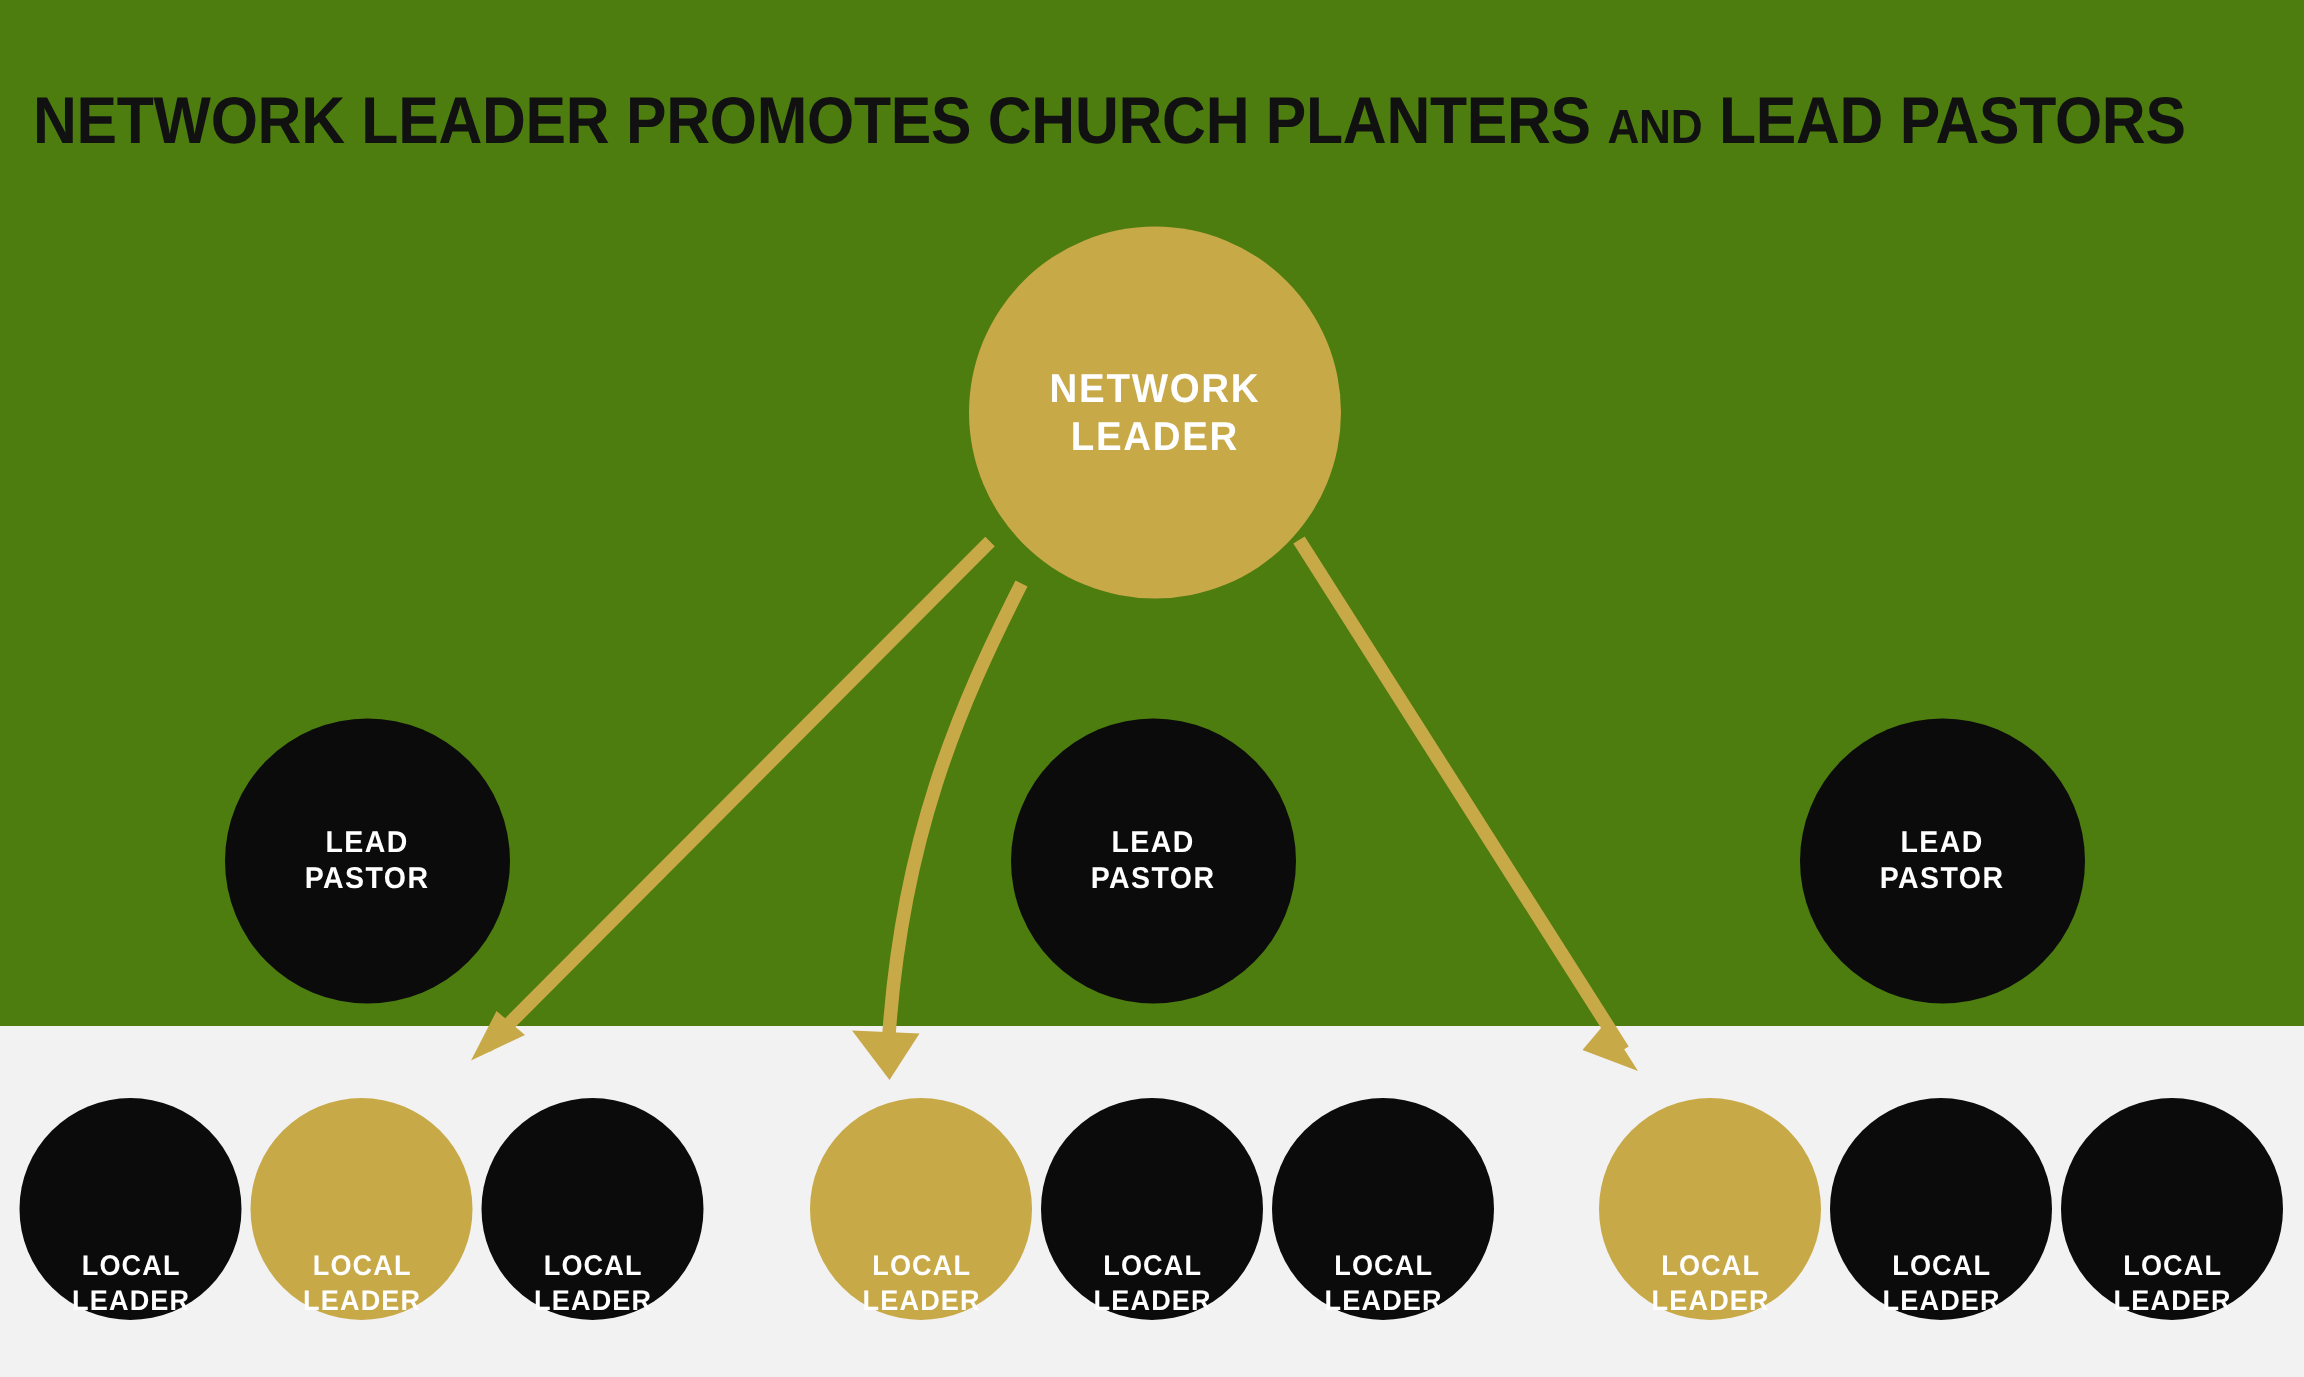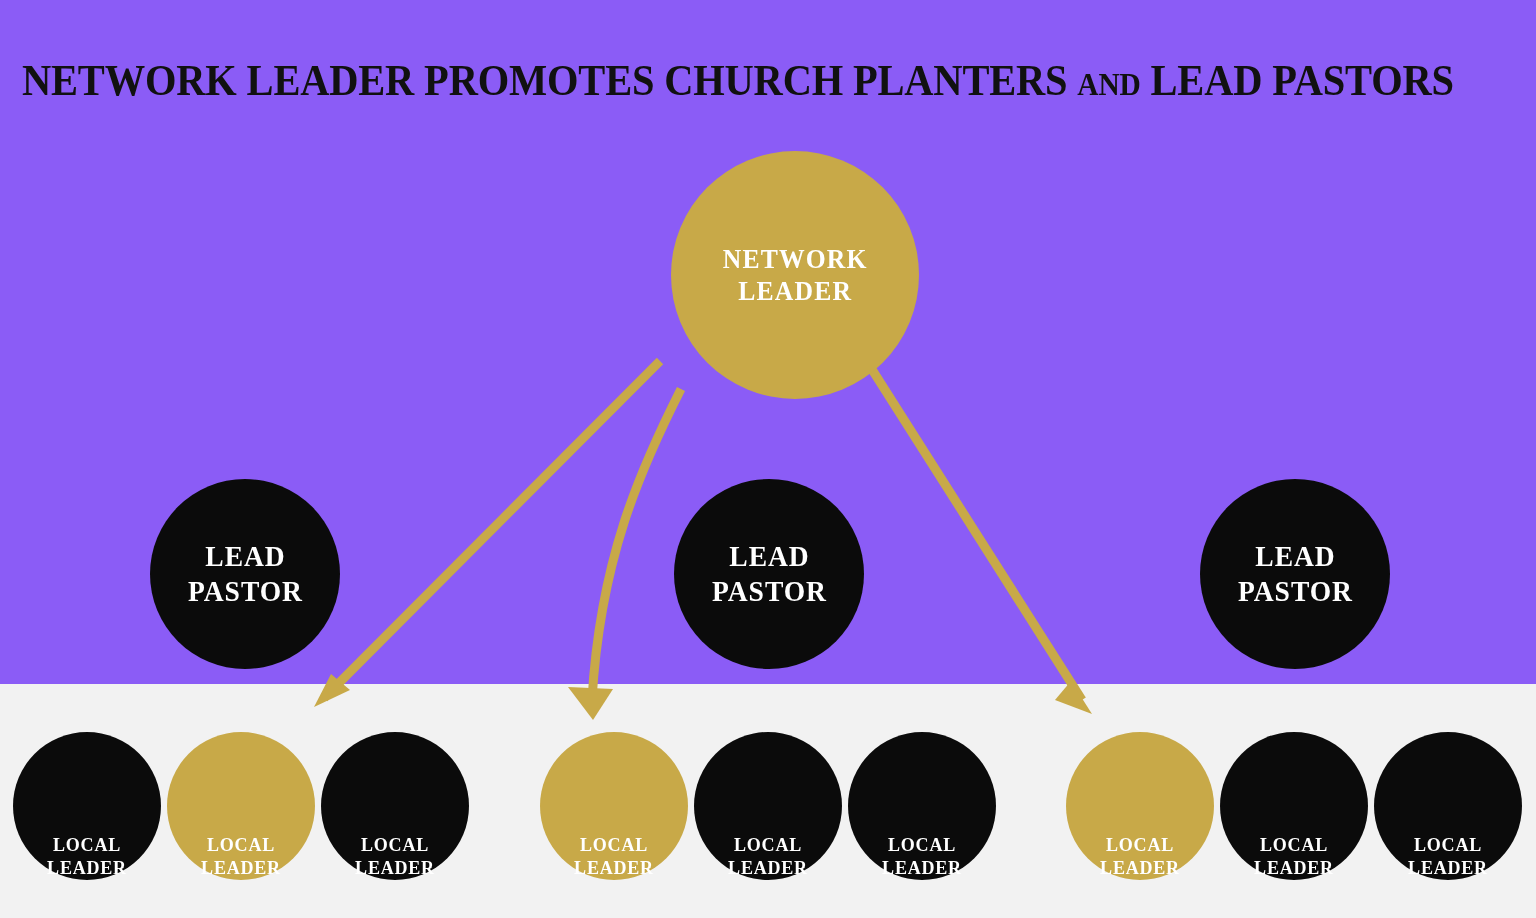--- a/index.html
+++ b/index.html
@@ -10,22 +10,21 @@
     width: 1536px;
     height: 918px;
     background: #f2f2f2;
     font-family: "Liberation Sans", sans-serif;
     overflow: hidden;
   }
   #stage {
     position: relative;
     width: 1536px;
     height: 684px;
-    background: #8b5cf6;
-    font-family: Liberation Serif, serif;
+    background: #4d7c0f;
   }
   #title {
     position: absolute;
     left: 22px;
     top: 58px;
     font-size: 44px;
     font-weight: bold;
     color: #111111;
     letter-spacing: -0.2px;
     white-space: nowrap;
@@ -66,21 +65,21 @@
   .node.gold { background: #c8a948; }
   .node.root {
     width: 248px;
     height: 248px;
     font-size: 27px;
     letter-spacing: 1.2px;
   }
   .node.pastor {
     width: 190px;
     height: 190px;
-    font-size: 29px;
+    font-size: 20px;
     letter-spacing: 1px;
   }
   .node.local {
     width: 148px;
     height: 148px;
     font-size: 19px;
     letter-spacing: 0.8px;
     align-items: flex-end;
   }
 </style>
@@ -95,21 +94,21 @@
     <g fill="none" stroke="#c8a948" stroke-width="9" stroke-linecap="butt">
       <path d="M 660 361 L 324 698"></path>
       <path d="M 681 389 C 640 470, 600 560, 592 700"></path>
       <path d="M 866 360 L 1082 700"></path>
     </g>
     <polygon fill="#c8a948" points="314,707 350,690 331,674"></polygon>
     <polygon fill="#c8a948" points="593,720 568,687 613,689"></polygon>
     <polygon fill="#c8a948" points="1092,714 1055,700 1071,681"></polygon>
   </svg>
 
-  <div class="node root gold" style="left:671px; top:151px;">
+  <div class="node root gold" style="left:646px; top:151px;">
     <span class="lbl">NETWORK
 LEADER</span>
   </div>
 
   <div class="node pastor dark" style="left:150px; top:479px;">
     <span class="lbl">LEAD
 PASTOR</span>
   </div>
   <div class="node pastor dark" style="left:674px; top:479px;">
     <span class="lbl">LEAD

